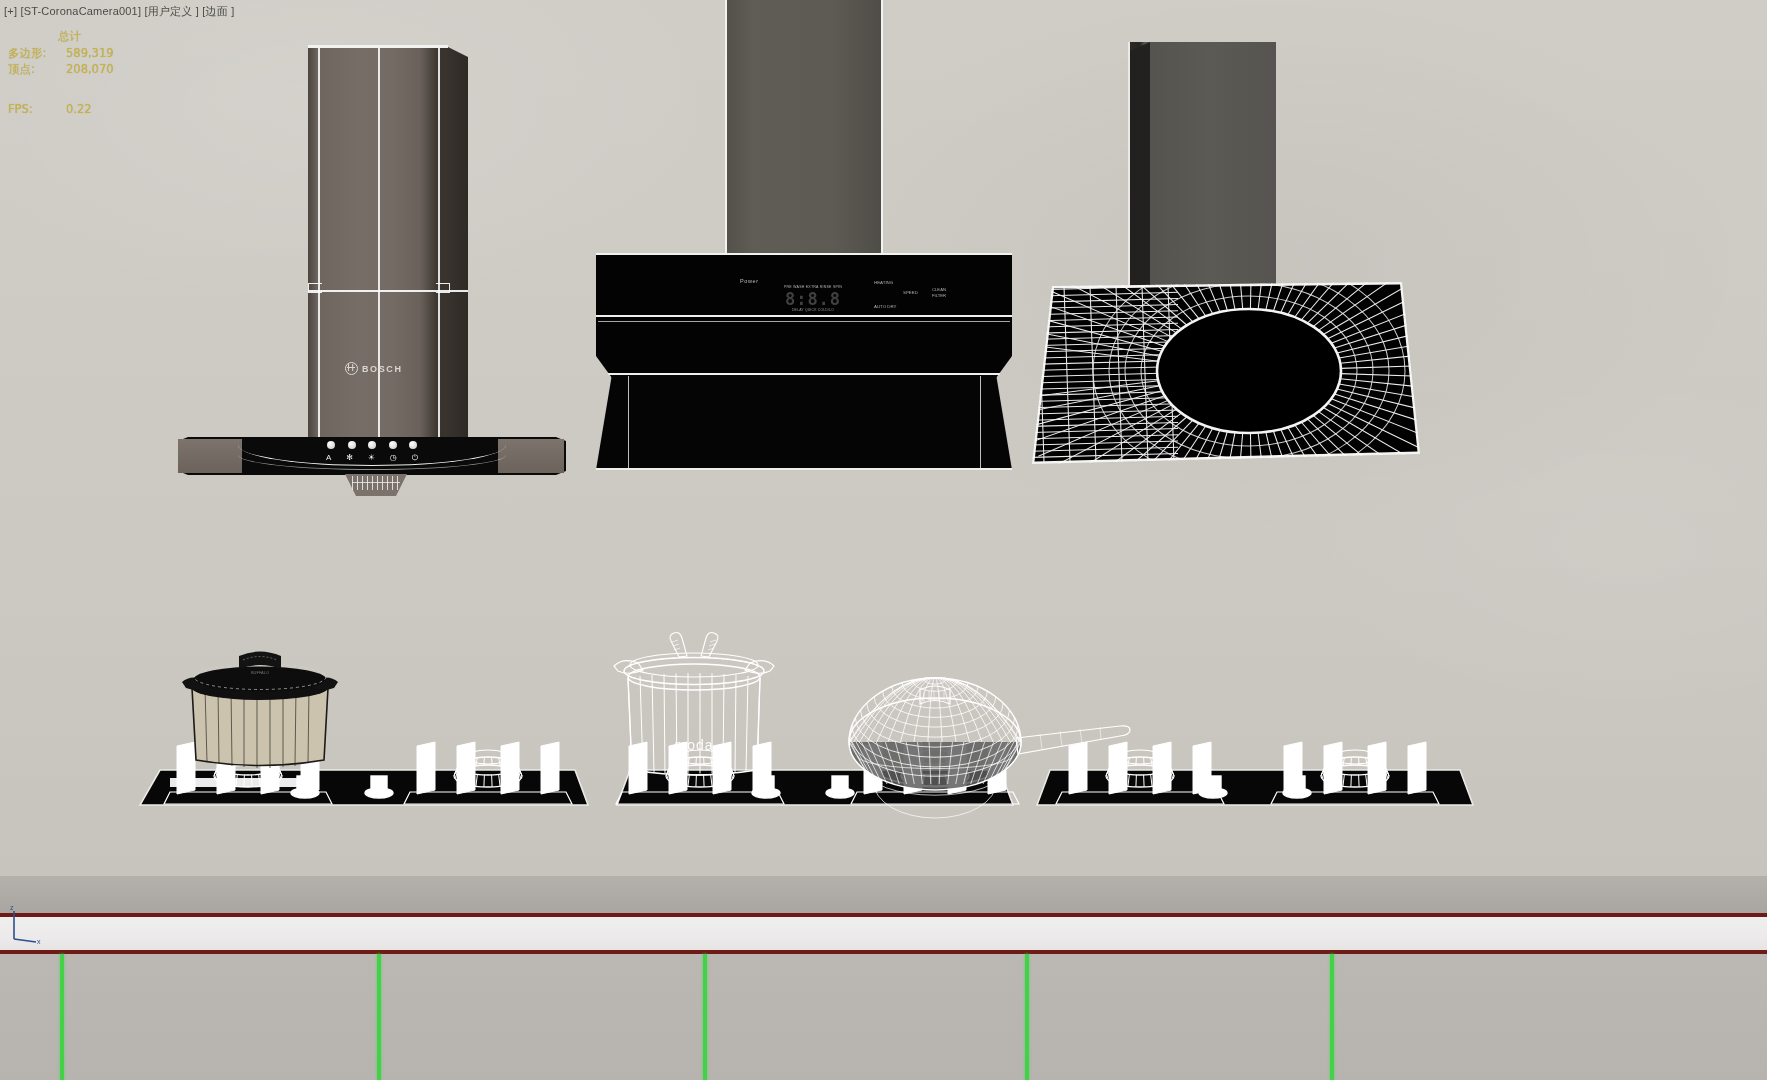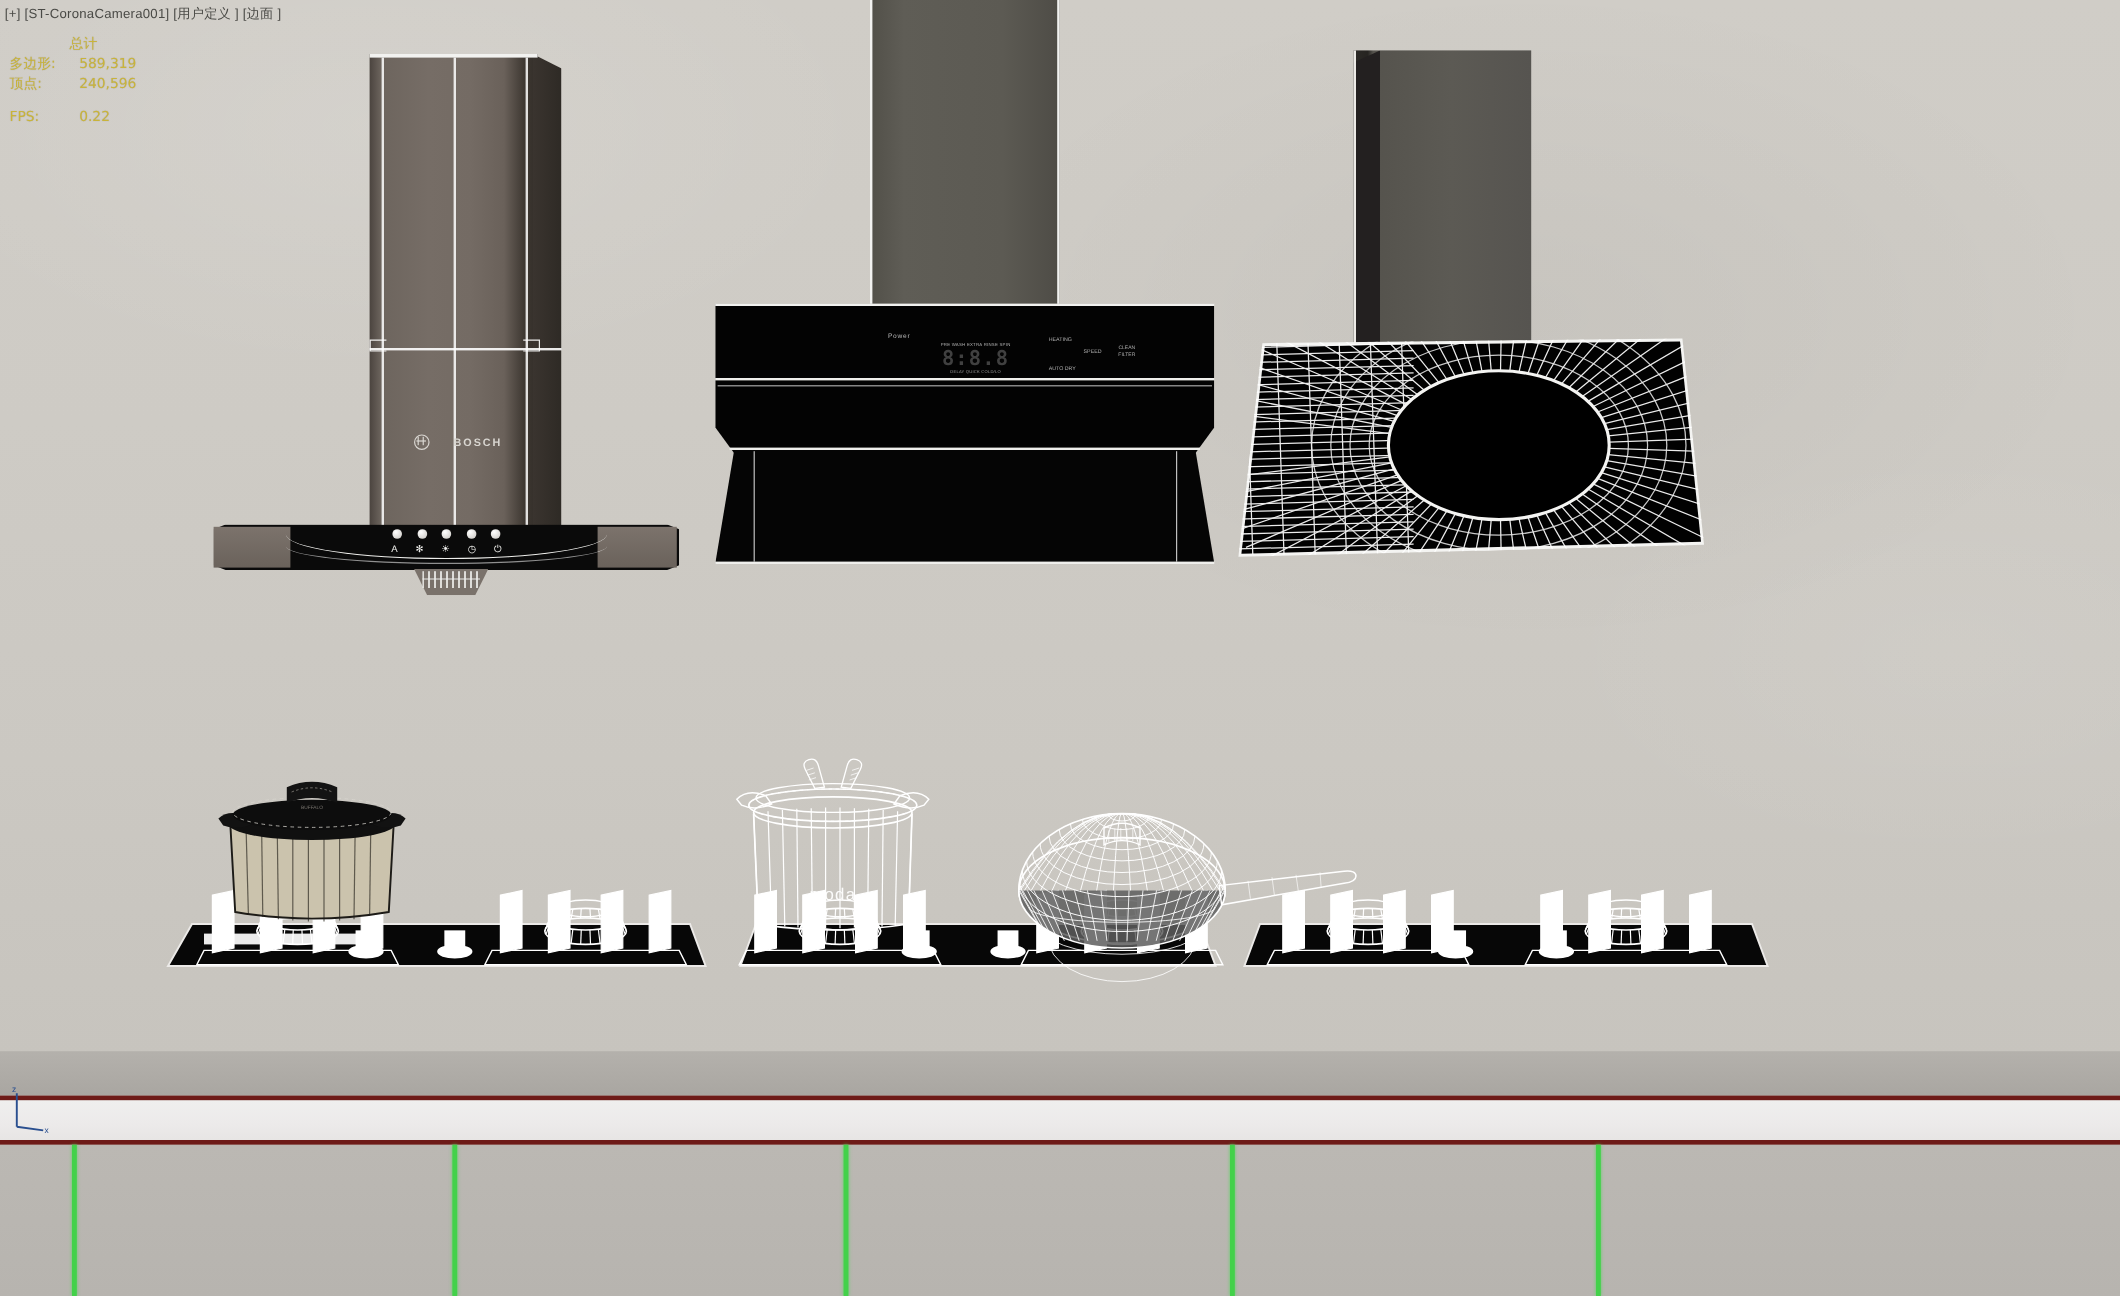--- a/index.html
+++ b/index.html
@@ -30,34 +30,34 @@
 
   
   .vp-label{position:absolute;left:4px;top:4px;font-size:11px;color:#4a4a46;
      letter-spacing:.2px;white-space:nowrap;}
   .stats{position:absolute;left:8px;top:28px;color:#c9b43a;font-size:11.5px;
      line-height:16px;font-family:"DejaVu Sans",sans-serif;text-shadow:0 0 1px rgba(0,0,0,.2);}
   .stats .row{display:flex;}
   .stats .lbl{width:58px;}
   .stats .val{}
   .stats .ttl{margin-left:50px;margin-bottom:1px;}
-  .stats .fpsrow{margin-top:12px;}
+  .stats .fpsrow{margin-top:24px;}
 
   
   .h1-duct{position:absolute;left:308px;top:45px;width:140px;height:420px;
      background:linear-gradient(90deg,#4b443f 0%,#6d655e 7%,#766d66 35%,#746b64 60%,#6a615a 80%,#3e3832 92%,#332e29 100%);}
   .h1-duct-top{position:absolute;left:308px;top:45px;width:140px;height:3px;background:#f2f2f0;}
   .h1-duct-bev{position:absolute;left:444px;top:45px;width:24px;height:420px;
      background:linear-gradient(90deg,#3a342f 0%,#2e2a25 100%);
      clip-path:polygon(0 0,100% 12px,100% 100%,0 100%);}
   .h1-seamv{position:absolute;top:48px;width:1.5px;height:414px;background:rgba(255,255,255,.85);}
   .h1-seamh{position:absolute;left:308px;top:290px;width:160px;height:1.6px;background:rgba(255,255,255,.9);}
   .h1-seamh2{position:absolute;left:308px;top:283px;width:13px;height:8px;border:1.4px solid rgba(255,255,255,.9);border-right:none;}
   .h1-seamh3{position:absolute;left:436px;top:283px;width:13px;height:8px;border:1.4px solid rgba(255,255,255,.9);border-left:none;}
-  .h1-logo{position:absolute;left:345px;top:362px;display:flex;align-items:center;gap:20px;
+  .h1-logo{position:absolute;left:345px;top:362px;display:flex;align-items:center;gap:4px;
      color:#d9d6d1;font-size:9px;letter-spacing:1.6px;font-weight:bold;}
   .h1-logo .emb{width:11px;height:11px;border:1.2px solid #d9d6d1;border-radius:50%;position:relative;}
   .h1-logo .emb:before{content:"";position:absolute;left:1px;top:4.2px;width:7.5px;height:1.2px;background:#d9d6d1;}
   .h1-logo .emb:after{content:"";position:absolute;left:2.2px;top:1.4px;width:1.2px;height:7px;background:#d9d6d1;
      box-shadow:4.2px 0 0 #d9d6d1;}
   .h1-canopy{position:absolute;left:178px;top:437px;width:388px;height:38px;
      background:#0a0a0a;
      clip-path:polygon(0 4px,10px 0,378px 0,388px 4px,388px 34px,378px 38px,10px 38px,0 34px);}
   .h1-canopy-l{position:absolute;left:178px;top:439px;width:64px;height:34px;
      background:linear-gradient(180deg,#7c736c,#6a625b);}
@@ -756,21 +756,21 @@
   </div>
 
   <div class="stats nt">
     <div class="ttl">总计</div>
     <div class="row">
       <span class="lbl">多边形:</span>
       <span class="val">589,319</span>
     </div>
     <div class="row">
       <span class="lbl">顶点:</span>
-      <span class="val">240,596</span>
+      <span class="val">208,070</span>
     </div>
     <div class="row fpsrow">
       <span class="lbl">FPS:</span>
       <span class="val">0.22</span>
     </div>
   </div>
 
   <svg class="axis" viewBox="0 0 34 40">
     <line x1="6" y1="34" x2="6" y2="6" stroke="#2a4f8f" stroke-width="1.6"></line>
     <line x1="6" y1="34" x2="28" y2="37" stroke="#2a4f8f" stroke-width="1.6"></line>

